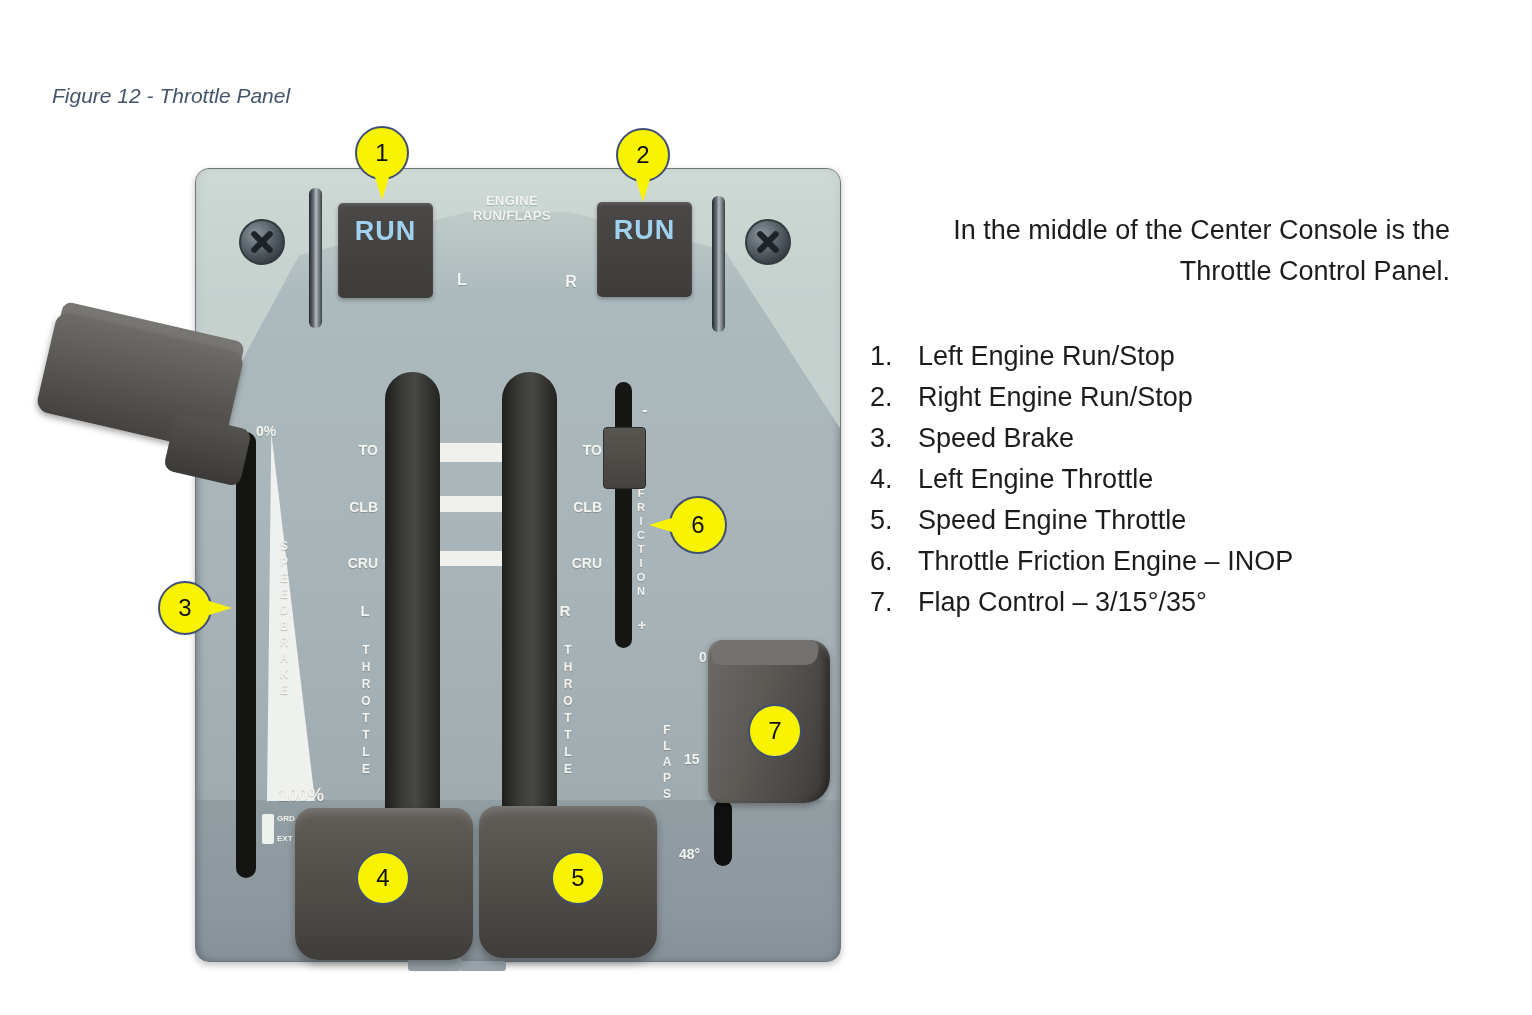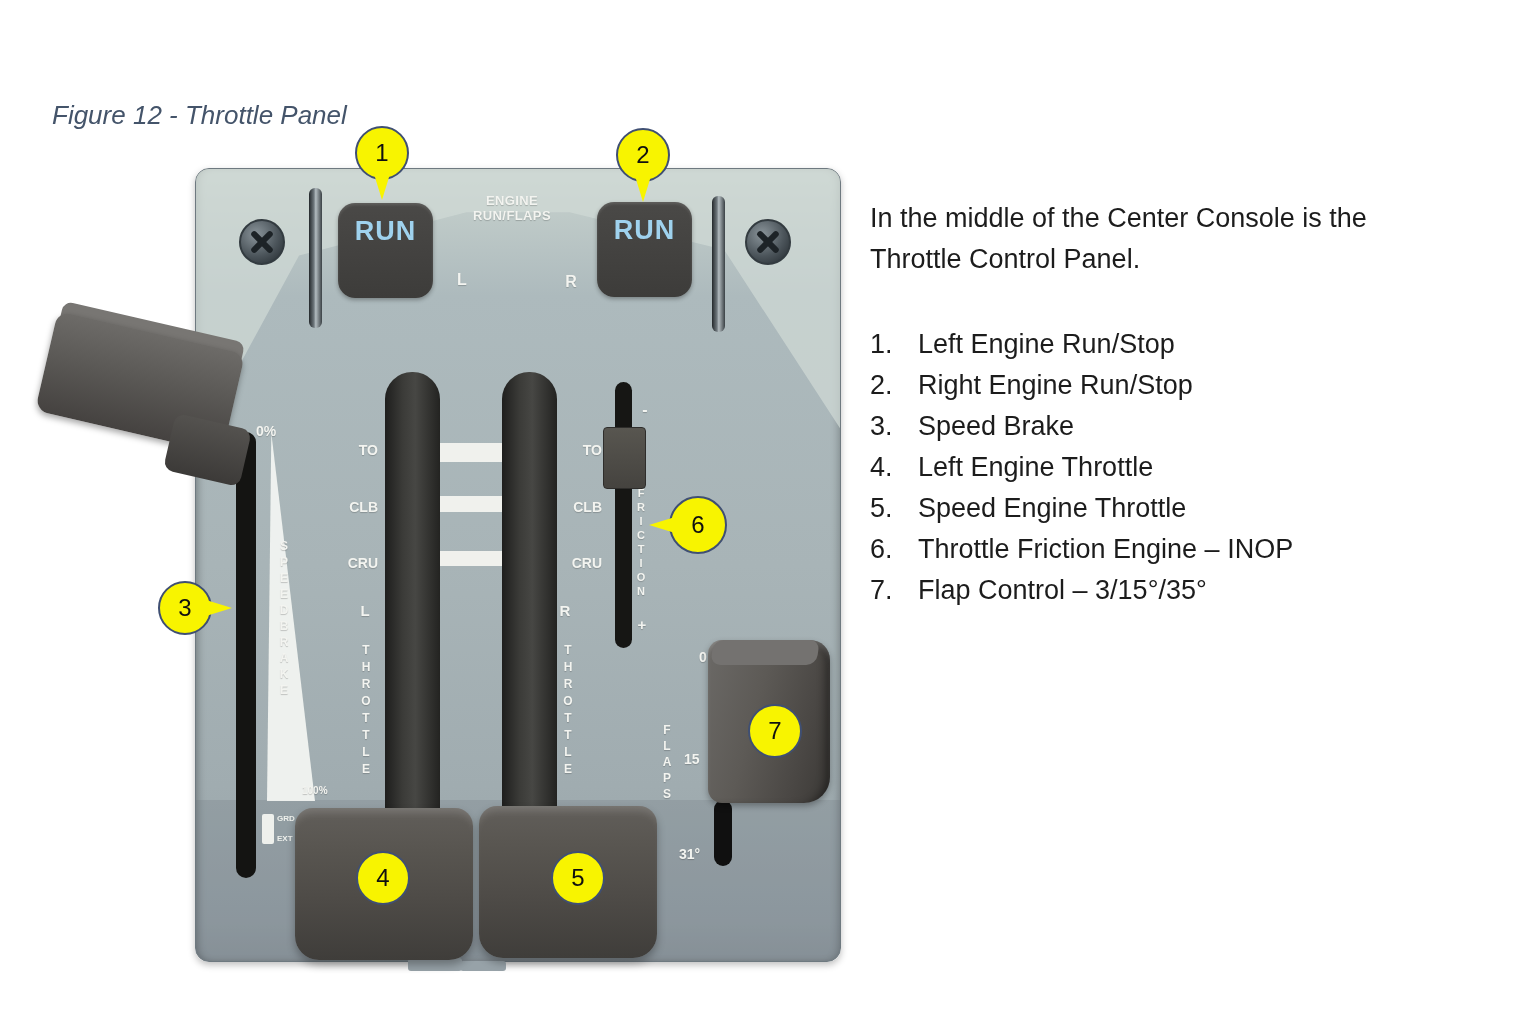--- a/index.html
+++ b/index.html
@@ -1,23 +1,23 @@
 <!DOCTYPE html>
 <html><head>
 <meta charset="utf-8">
 <style>
   html,body{margin:0;padding:0;background:#ffffff;}
   .page{position:relative;width:1532px;height:1015px;background:#ffffff;overflow:hidden;
         font-family:"Liberation Sans",sans-serif;color:#1c1c1c;}
   
   .title{position:absolute;left:35px;top:16px;font-size:34px;font-weight:bold;color:#2E5697;}
-  .caption{position:absolute;left:52px;top:84px;font-size:26px;font-style:italic;color:#44546A;font-weight:500;margin-top:16px;}
+  .caption{position:absolute;left:52px;top:84px;font-size:21px;font-style:italic;color:#44546A;font-weight:500;}
   
   .rightcol{position:absolute;left:870px;top:198px;width:592px;font-size:27px;line-height:41px;}
-  .rightcol p{margin:0;}
+  .rightcol p{margin:12px;text-align:right;}
   .intro{margin-bottom:44px !important;}
   .li{display:flex;height:41px;}
   .li .num{width:48px;flex:0 0 48px;}
   .li .lbl{flex:1;}
   .note{margin-top:46px !important;}
   
   .figure{position:absolute;left:58px;top:115px;width:800px;height:895px;}
   .figure *{position:absolute;box-sizing:border-box;}
   .panel{left:137px;top:53px;width:646px;height:794px;border:1px solid #6e7980;border-radius:14px;
          background:linear-gradient(180deg,#ccd6d2 0%,#c2cdca 4%,#adbabd 16%,#a8b4b7 50%,#a0acb0 78%,#96a1a7 95%,#8e989e 100%);
@@ -28,36 +28,36 @@
   .bandbottom{left:138px;top:685px;width:644px;height:161px;background:rgba(104,115,122,.22);border-radius:0 0 13px 13px;}
   .rail{width:13px;background:linear-gradient(90deg,#23282b,#6f787d 38%,#b3bcc0 52%,#3a4145);border-radius:6px;}
   .rail.left{left:251px;top:73px;height:140px;}
   .rail.right{left:654px;top:81px;height:136px;}
   .screw{width:46px;height:46px;border-radius:50%;
          background:radial-gradient(circle at 36% 32%,#8a949a,#4c555b 55%,#262d32 95%);
          border:2px solid #333b40;}
   .screw.left{left:181px;top:104px;} .screw.right{left:687px;top:104px;}
   .screw i{left:50%;top:50%;width:28px;height:6px;margin:-3px 0 0 -14px;background:#1d2327;border-radius:3px;}
   .screw i.a{transform:rotate(45deg);} .screw i.b{transform:rotate(-45deg);}
-  .runbtn{width:95px;height:95px;background:linear-gradient(180deg,#4a4947,#3d3c3a);border-radius:17px;
+  .runbtn{width:95px;height:95px;background:linear-gradient(180deg,#4a4947,#3d3c3a);border-radius:5px;
           box-shadow:inset 0 2px 3px rgba(255,255,255,.12), 0 2px 4px rgba(0,0,0,.3);text-align:center;}
   .runbtn.left{left:280px;top:88px;} .runbtn.right{left:539px;top:87px;}
   .runbtn span{position:static;display:block;margin-top:13px;font-size:27px;font-weight:bold;letter-spacing:1px;color:#9fd2ee;}
   .wlbl{color:#f3f4f0;font-weight:bold;text-shadow:0 1px 1px rgba(0,0,0,.2);}
   .enghdr{left:404px;top:78px;width:100px;text-align:center;font-size:13px;line-height:15px;letter-spacing:.4px;}
   .eng-l{left:392px;top:156px;width:24px;text-align:center;font-size:16px;}
   .eng-r{left:501px;top:158px;width:24px;text-align:center;font-size:16px;}
   .v{writing-mode:vertical-rl;text-orientation:upright;letter-spacing:2px;}
   
   .sb-slot{left:178px;top:317px;width:20px;height:446px;background:#141412;border-radius:10px;}
   .sb-wedge{left:209px;top:318px;width:48px;height:368px;background:rgba(244,246,243,.92);
             -webkit-clip-path:polygon(9% 0,0 100%,100% 100%);clip-path:polygon(9% 0,0 100%,100% 100%);}
   .sb-0{left:198px;top:308px;font-size:14px;}
   .sb-name{left:219px;top:424px;height:170px;font-size:12px;}
-  .sb-100{left:244px;top:670px;font-size:10px;text-align:center;}
+  .sb-100{left:220px;top:670px;font-size:18px;text-align:center;}
   .sb-tab{left:204px;top:699px;width:12px;height:30px;background:#eef0ec;border-radius:2px;}
   .sb-tiny{left:219px;width:34px;font-size:8px;line-height:10px;color:#eef0ec;font-weight:bold;}
   .sb-handle-top{left:6px;top:186px;width:186px;height:26px;background:#787673;border-radius:9px;
                  transform:rotate(13deg);transform-origin:left top;}
   .sb-handle{left:0px;top:196px;width:192px;height:102px;border-radius:13px;transform:rotate(13deg);transform-origin:left top;
              background:linear-gradient(180deg,#6d6b68 0%,#5b5956 45%,#454240 100%);box-shadow:0 3px 6px rgba(0,0,0,.35);}
   .sb-grip{left:118px;top:298px;width:78px;height:58px;border-radius:10px;transform:rotate(13deg);transform-origin:left top;
            background:linear-gradient(180deg,#54524f,#3c3a38);}
   
   .thr-bar{width:55px;height:448px;border-radius:27px 27px 9px 9px;
@@ -181,21 +181,21 @@
 
     <div class="fr-track"></div>
     <div class="fr-knob"></div>
     <div class="fr-minus wlbl">-</div>
     <div class="fr-name wlbl v">FRICTION</div>
     <div class="fr-plus wlbl">+</div>
 
     <div class="fl-slot"></div>
     <div class="fl-0 wlbl">0</div>
     <div class="fl-15 wlbl">15</div>
-    <div class="fl-35 wlbl">31°</div>
+    <div class="fl-35 wlbl">48°</div>
     <div class="fl-name wlbl v">FLAPS</div>
     <div class="fl-handle">
         <i></i>
       </div>
 
     <div class="tab a"></div>
     <div class="tab b"></div>
     <div class="grip left"></div>
     <div class="grip right"></div>
 

